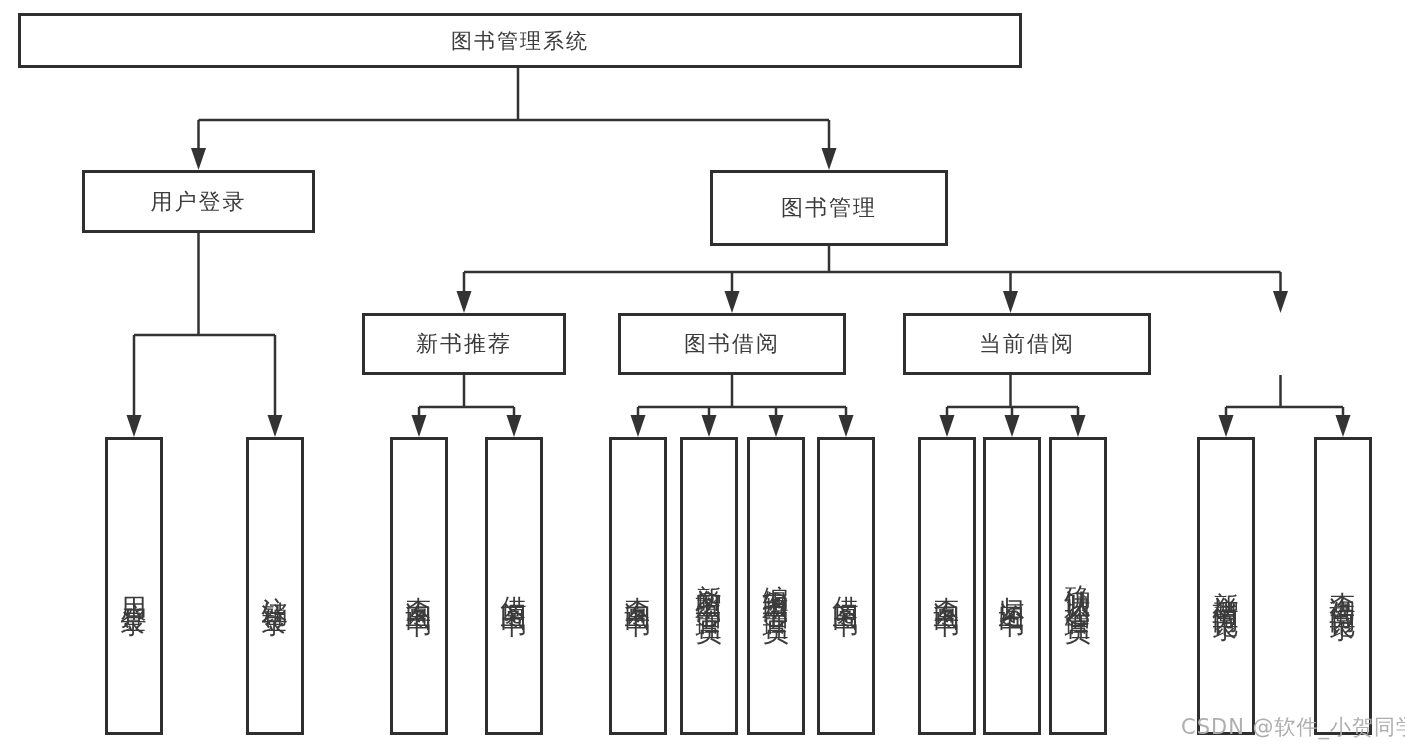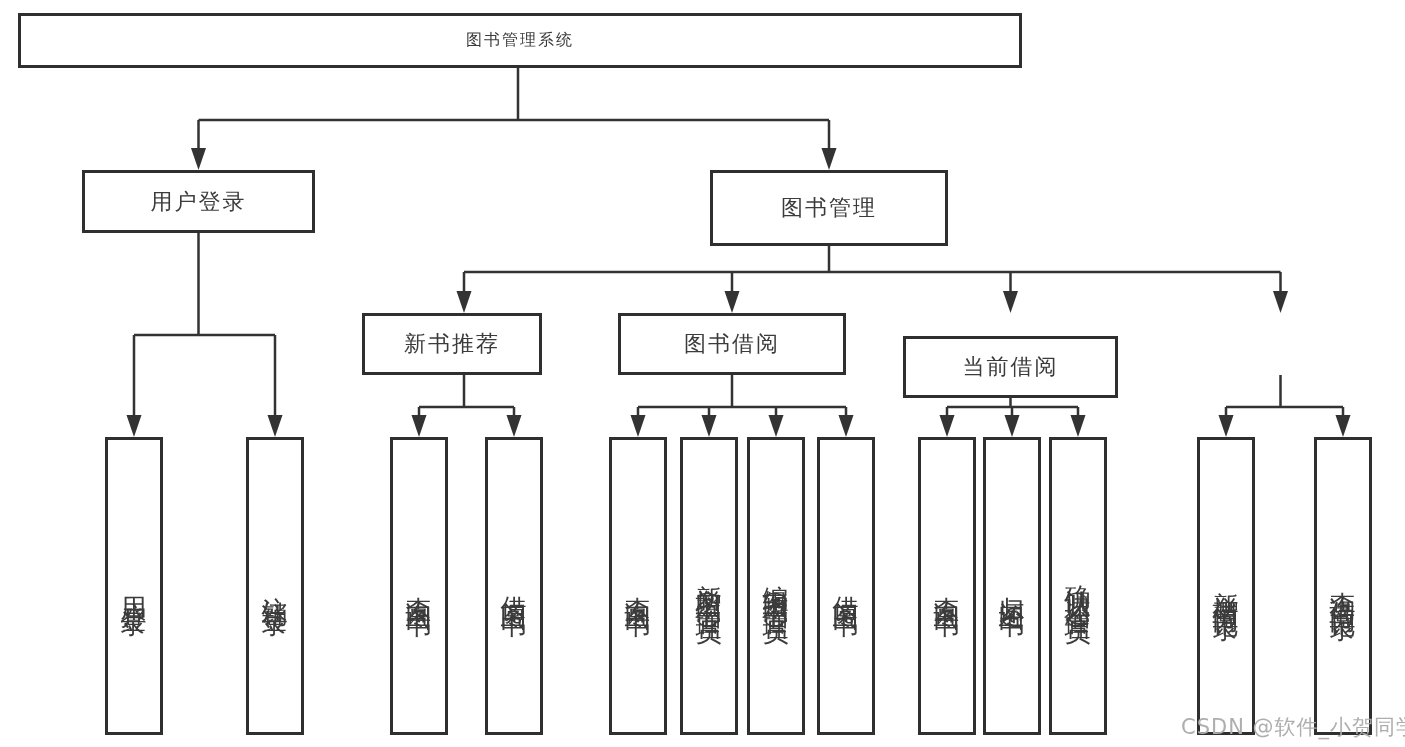--- a/index.html
+++ b/index.html
@@ -15,21 +15,21 @@
     position:absolute;
     box-sizing:border-box;
     border:3px solid #2f2f2f;
     background:#ffffff;
     display:flex; align-items:center; justify-content:center;
     color:#3b3b3b;
     font-size:22px;
     letter-spacing:2px;
     white-space:nowrap;
   }
-  .node.root { font-size:16px;text-align:right; }
+  .node.root { font-size:21px;text-align:right; }
   .leaf {
     position:absolute;
     box-sizing:border-box;
     width:58px; height:298px; top:437px;
     border:3px solid #2f2f2f;
     background:#ffffff;
     writing-mode:vertical-rl;
     text-orientation:mixed;
     display:flex; align-items:center; justify-content:center;
     color:#3b3b3b;
@@ -90,23 +90,23 @@
       <polygon points="1218.5,415 1233.5,415 1226,437"></polygon>
       <polygon points="1335.5,415 1350.5,415 1343,437"></polygon>
     </g>
   </svg>
 
   <div class="node root" style="left:18px; top:13px; width:1004px; height:55px;">图书管理系统</div>
 
   <div class="node" style="left:82px; top:170px; width:233px; height:63px;">用户登录</div>
   <div class="node" style="left:710px; top:170px; width:238px; height:76px;">图书管理</div>
 
-  <div class="node" style="left:362px; top:313px; width:180px; height:62px;">新书推荐</div>
+  <div class="node" style="left:362px; top:313px; width:204px; height:62px;">新书推荐</div>
   <div class="node" style="left:618px; top:313px; width:228px; height:62px;">图书借阅</div>
-  <div class="node" style="left:903px; top:313px; width:215px; height:62px;margin-top:23px;">当前借阅</div>
+  <div class="node" style="left:903px; top:313px; width:248px; height:62px;">当前借阅</div>
 
   <div class="leaf" style="left:105px;">用户登录</div>
   <div class="leaf" style="left:246px;">注销登录</div>
 
   <div class="leaf" style="left:390px;">查询图书</div>
   <div class="leaf" style="left:485px;">借阅图书</div>
 
   <div class="leaf" style="left:609px;">查询图书</div>
   <div class="leaf" style="left:680px;">新增图书（管理员）</div>
   <div class="leaf" style="left:747px;">编辑图书（管理员）</div>

